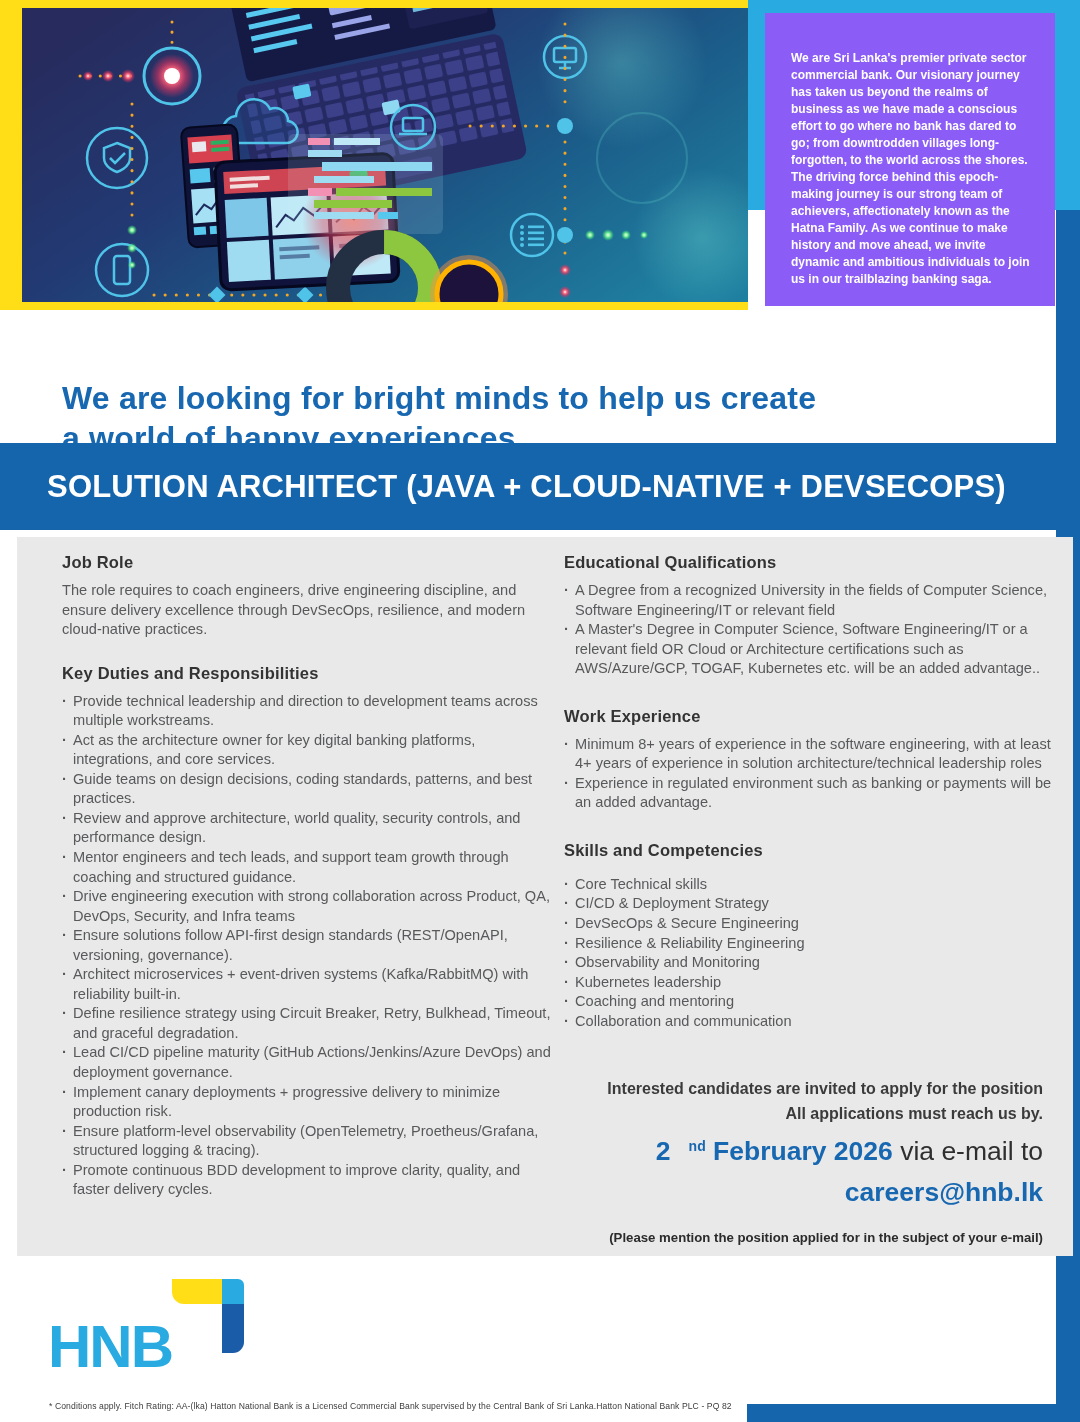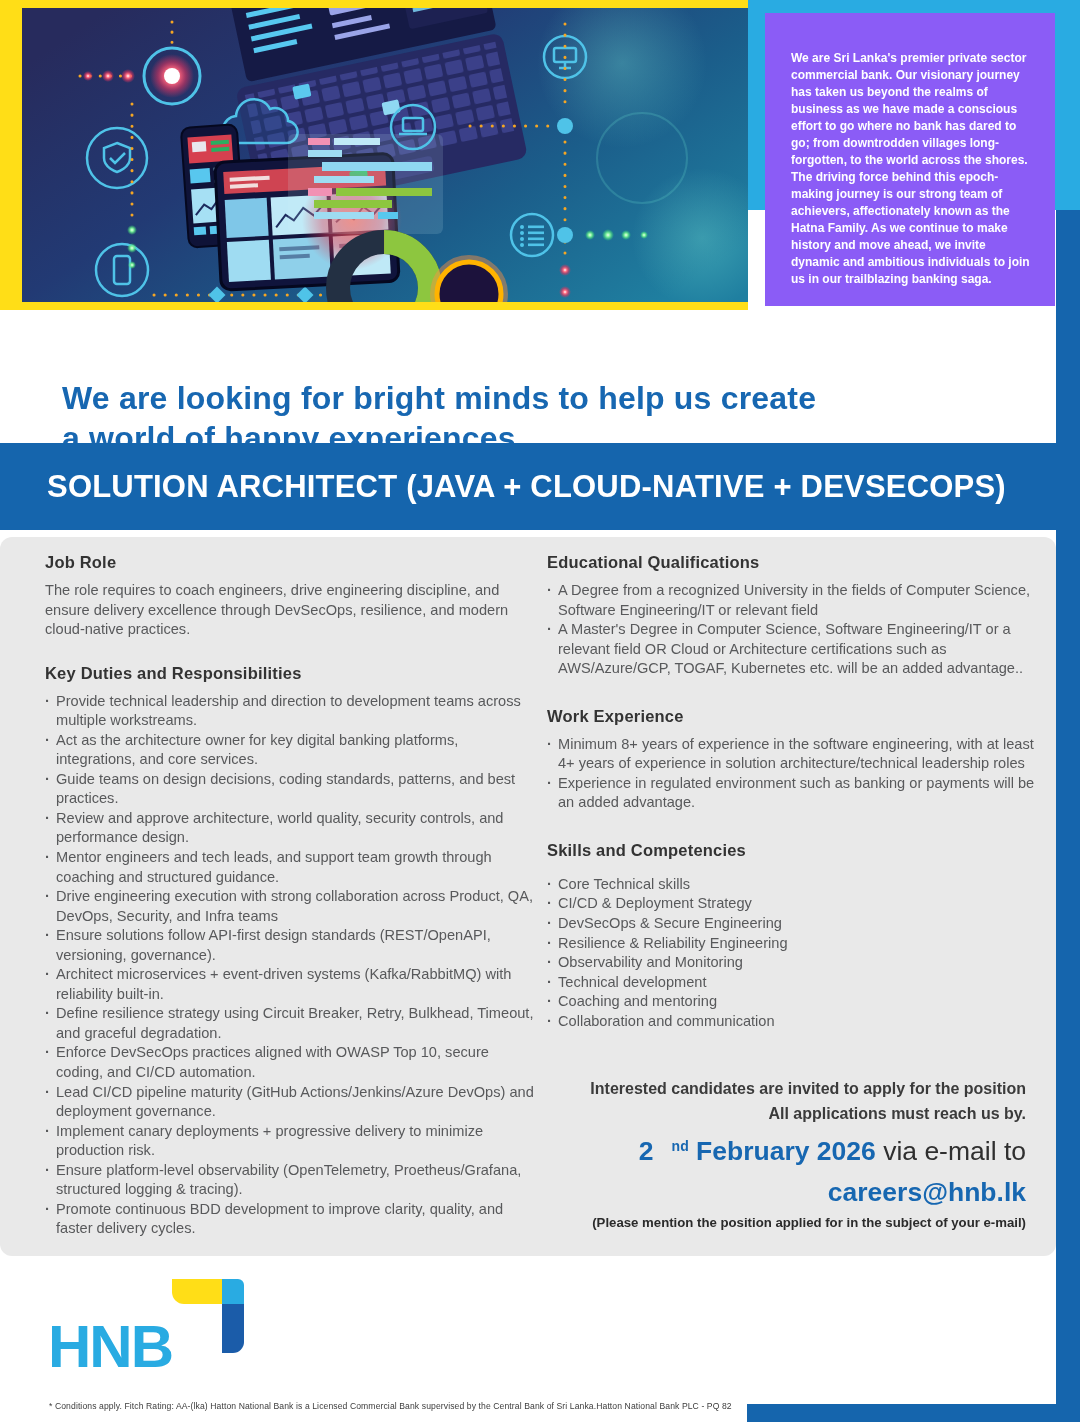--- a/index.html
+++ b/index.html
@@ -15,39 +15,39 @@
              padding:37px 22px 0 26px;color:#ffffff;font-size:12px;font-weight:bold;line-height:1.42;}
 
   
   .headline{left:62px;top:332px;width:950px;color:#1767B1;font-size:32px;font-weight:bold;line-height:40px;letter-spacing:.2px;margin-top:46px;}
 
   
   .title-banner{left:0;top:443px;width:1080px;height:87px;background:#1565AD;display:flex;align-items:center;text-align:center;}
   .title-banner .title{padding-left:47px;color:#ffffff;font-size:31px;font-weight:bold;letter-spacing:.2px;white-space:nowrap;}
 
   
-  .content{left:0;top:537px;width:1056px;height:719px;background:#E9E9E9;border-radius:12px;}
+  .content{left:17px;top:537px;width:1056px;height:719px;background:#E9E9E9;}
   .col{position:absolute;top:16px;}
   .col-left{left:45px;width:494px;}
   .col-right{left:547px;width:493px;}
   h3.sec{margin:0 0 9px 0;font-size:16.5px;font-weight:bold;color:#333333;letter-spacing:.2px;}
   .gap{height:20px;}
   p.body, ul.blist{margin:0;color:#58595B;font-size:14.6px;line-height:1.34;}
   p.body{margin-bottom:4px;}
   ul.blist{list-style:none;padding:0;}
   ul.blist li{position:relative;padding-left:11px;}
   ul.blist li::before{content:"\00B7";position:absolute;left:0;top:0;font-weight:bold;}
 
   
   .apply{position:absolute;right:30px;top:540px;width:520px;text-align:right;color:#3b3b3b;}
   .apply .small{font-size:16px;line-height:1.55;font-weight:bold;color:#3b3b3b;}
   .apply .bigline{margin-top:8px;font-size:26.5px;line-height:1.25;color:#2f2f2f;}
   .apply .blue{color:#1767B1;font-weight:bold;}
   .apply .sup{font-size:14px;vertical-align:9px;margin-left:18px;}
-  .apply .note{margin-top:6px;font-size:13.2px;font-weight:bold;color:#2b2b2b;}
+  .apply .note{margin-top:21px;font-size:13.2px;font-weight:bold;color:#2b2b2b;}
 
   
   .logo-text{left:48px;top:1312px;color:#29ABE2;font-size:60px;font-weight:bold;letter-spacing:-2px;}
   .logo-mark-yellow{left:172px;top:1279px;width:50px;height:25px;background:#FFDE17;border-radius:0 0 0 12px;}
   .logo-mark-cyan{left:222px;top:1279px;width:22px;height:25px;background:#29ABE2;border-radius:0 6px 0 0;}
   .logo-mark-blue{left:222px;top:1304px;width:22px;height:49px;background:#1B5CA9;border-radius:0 0 11px 0;}
   .fine-print{left:49px;top:1401px;width:920px;font-size:8.6px;color:#3c3c3c;letter-spacing:.1px;}
   .bottom-bar{left:747px;top:1404px;width:333px;height:18px;background:#1565AD;}
 </style>
 </head>
@@ -288,21 +288,20 @@
     <ul class="blist">
       <li>Provide technical leadership and direction to development teams across multiple workstreams.</li>
       <li>Act as the architecture owner for key digital banking platforms, integrations, and core services.</li>
       <li>Guide teams on design decisions, coding standards, patterns, and best practices.</li>
       <li>Review and approve architecture, world quality, security controls, and performance design.</li>
       <li>Mentor engineers and tech leads, and support team growth through coaching and structured guidance.</li>
       <li>Drive engineering execution with strong collaboration across Product, QA, DevOps, Security, and Infra teams</li>
       <li>Ensure solutions follow API-first design standards (REST/OpenAPI, versioning, governance).</li>
       <li>Architect microservices + event-driven systems (Kafka/RabbitMQ) with reliability built-in.</li>
       <li>Define resilience strategy using Circuit Breaker, Retry, Bulkhead, Timeout, and graceful degradation.</li>
-      <li>Enforce DevSecOps practices aligned with OWASP Top 10, secure coding, and CI/CD automation.</li>
       <li>Lead CI/CD pipeline maturity (GitHub Actions/Jenkins/Azure DevOps) and deployment governance.</li>
       <li>Implement canary deployments + progressive delivery to minimize production risk.</li>
       <li>Ensure platform-level observability (OpenTelemetry, Proetheus/Grafana, structured logging &amp; tracing).</li>
       <li>Promote continuous BDD development to improve clarity, quality, and faster delivery cycles.</li>
     </ul>
   </div>
 
   <div class="col col-right">
     <h3 class="sec">Educational Qualifications</h3>
     <ul class="blist">
@@ -319,21 +318,21 @@
     <div class="gap"></div>
       <div style="height:8px"></div>
     <h3 class="sec">Skills and Competencies</h3>
     <div style="height:6px"></div>
     <ul class="blist">
       <li>Core Technical skills</li>
       <li>CI/CD &amp; Deployment Strategy</li>
       <li>DevSecOps &amp; Secure Engineering</li>
       <li>Resilience &amp; Reliability Engineering</li>
       <li>Observability and Monitoring</li>
-      <li>Technical development</li>
+      <li>Kubernetes leadership</li>
       <li>Coaching and mentoring</li>
       <li>Collaboration and communication</li>
     </ul>
   </div>
 
   <div class="apply">
     <div class="small">Interested candidates are invited to apply for the position</div>
     <div class="small">All applications must reach us by.</div>
     <div class="bigline"><span class="blue"><span>2</span><span class="sup">nd</span><span> February 2026</span></span><span> via e-mail to</span></div>
     <div class="bigline blue">careers@hnb.lk</div>

